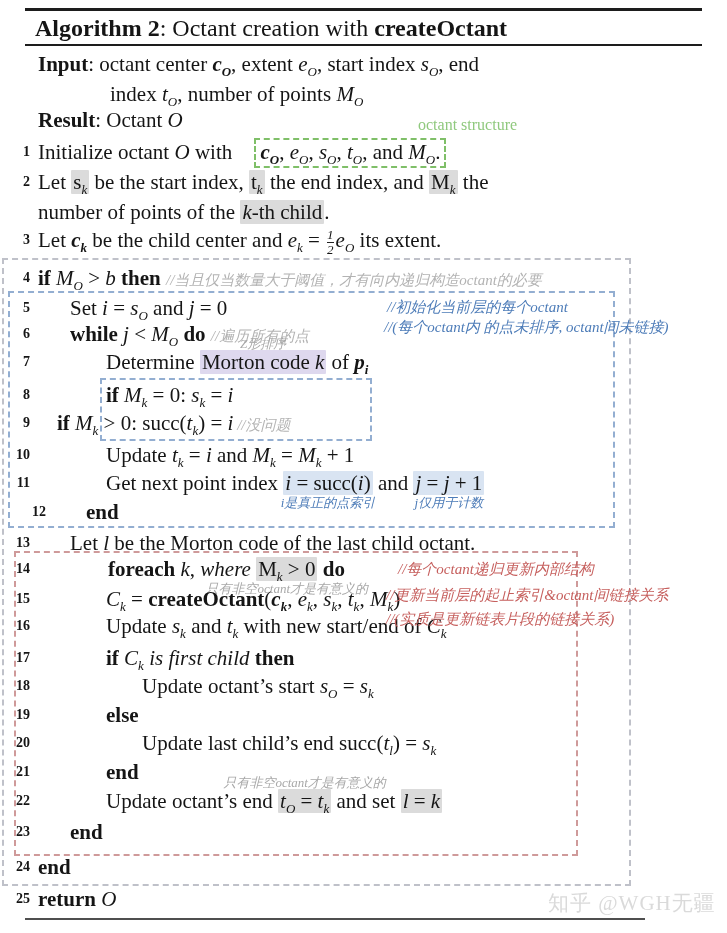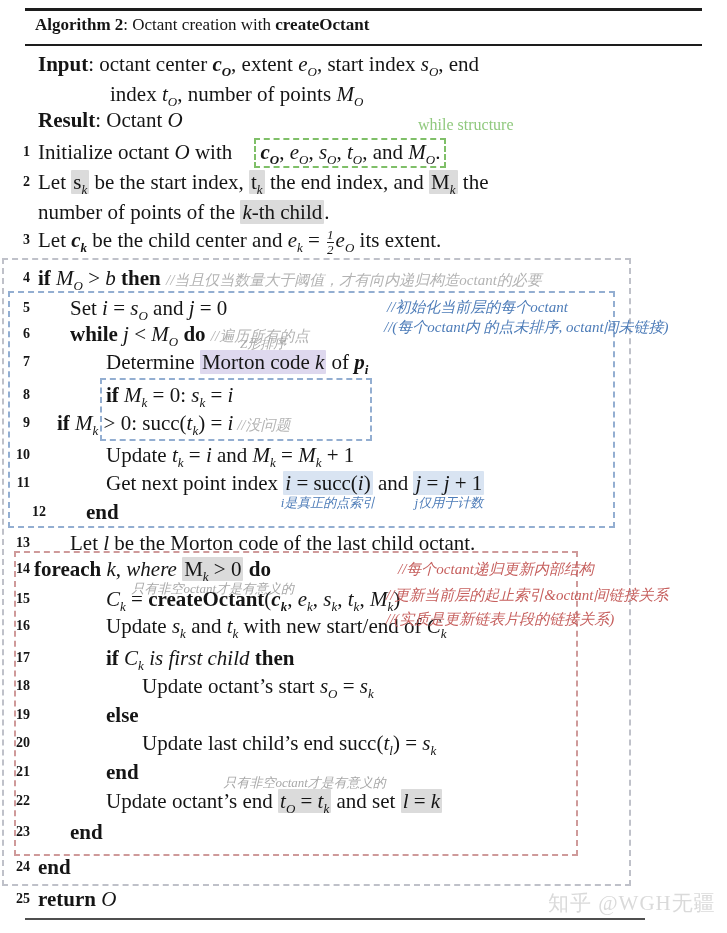--- a/index.html
+++ b/index.html
@@ -2,21 +2,21 @@
 <html><head>
 <meta charset="utf-8">
 <style>
   html,body{margin:0;padding:0;background:#fff;}
   .page{position:relative;width:727px;height:933px;background:#fff;overflow:hidden;
         font-family:"Liberation Serif","DejaVu Serif",serif;color:#151515;}
   .rule{position:absolute;background:#1d1d1d;}
   .rule-top{left:25px;top:8px;width:677px;height:3px;}
   .rule-mid{left:25px;top:44px;width:677px;height:2px;}
   .rule-bottom{left:25px;top:918px;width:620px;height:2px;background:#4f4f4f;}
-  .title{position:absolute;left:35px;top:15px;font-size:17px;white-space:nowrap;}
+  .title{position:absolute;left:35px;top:15px;font-size:24px;white-space:nowrap;}
   .b{font-weight:bold;}
   .it{font-style:italic;}
   .m{font-style:italic;}
   .mb{font-style:italic;font-weight:bold;}
   .r{font-style:normal;}
   sub{font-size:13px;font-style:italic;line-height:0;}
   .row{position:absolute;left:0;width:727px;height:26px;font-size:21px;white-space:nowrap;z-index:2;}
   .num{position:absolute;left:2px;width:28px;text-align:right;font-size:14px;font-weight:bold;top:4px;font-style:normal;}
   .content{display:inline-block;}
   .hl{position:relative;padding:0 2px;border-radius:1px;}
@@ -75,35 +75,35 @@
       <div class="row" style="top: 266px;"><span class="num">4</span><span class="content" style="margin-left: 38px;"><span class="b">if </span><span class="m">M<sub>O</sub></span> &gt; <span class="m">b</span><span class="b"> then </span><span class="cm cm-gray">//当且仅当数量大于阈值，才有向内递归构造octant的必要</span></span></div>
       <div class="row" style="top: 296px;"><span class="num">5</span><span class="content" style="margin-left: 70px;">Set <span class="m">i</span> = <span class="m">s<sub>O</sub></span> and <span class="m">j</span> = 0</span></div>
       <div class="row" style="top: 322px;"><span class="num">6</span><span class="content" style="margin-left: 70px;"><span class="b">while </span><span class="m">j</span> &lt; <span class="m">M<sub>O</sub></span><span class="b"> do </span><span class="cm cm-gray">//遍历所有的点</span></span></div>
       <div class="row" style="top: 350px;"><span class="num">7</span><span class="content" style="margin-left: 106px;">Determine <span class="hl hl-purple">Morton code <span class="m">k</span><span class="lbl lbl-above lbl-gray">Z形排序</span></span> of <span class="mb">p<sub>i</sub></span></span></div>
       <div class="row" style="top: 383px;"><span class="num">8</span><span class="content" style="margin-left: 106px;"><span class="b">if </span><span class="m">M<sub>k</sub></span> = 0: <span class="m">s<sub>k</sub></span> = <span class="m">i</span></span></div>
       <div class="row" style="top: 411px;"><span class="num">9</span><span class="content" style="margin-left: 57px;"><span class="b">if </span><span class="m">M<sub>k</sub></span> &gt; 0: succ(<span class="m">t<sub>k</sub></span>) = <span class="m">i</span><span class="cm cm-gray"> //没问题</span></span></div>
       <div class="row" style="top: 443px;"><span class="num">10</span><span class="content" style="margin-left: 106px;">Update <span class="m">t<sub>k</sub></span> = <span class="m">i</span> and <span class="m">M<sub>k</sub></span> = <span class="m">M<sub>k</sub></span> + 1</span></div>
       <div class="row" style="top: 471px;"><span class="num">11</span><span class="content" style="margin-left: 106px;">Get next point index <span class="hl hl-blue"><span class="m">i</span> = succ(<span class="m">i</span>)<span class="lbl lbl-below lbl-blue">i是真正的点索引</span></span> and <span class="hl hl-blue"><span class="m">j</span> = <span class="m">j</span> + 1<span class="lbl lbl-below lbl-blue">j仅用于计数</span></span></span></div>
       <div class="row" style="top: 500px; margin-left: 16px;"><span class="num">12</span><span class="content" style="margin-left: 70px;"><span class="b">end</span></span></div>
       <div class="row" style="top: 531px;"><span class="num">13</span><span class="content" style="margin-left: 70px;">Let <span class="m">l</span> be the Morton code of the last child octant.</span></div>
-      <div class="row" style="top: 557px;"><span class="num">14</span><span class="content" style="margin-left: 34px;"><span class="b">foreach </span><span class="m">k</span>, <span class="it">where </span><span class="hl hl-gray"><span class="r">M<sub>k</sub></span> &gt; 0<span class="lbl lbl-below lbl-gray">只有非空octant才是有意义的</span></span><span class="b"> do</span></span></div>
+      <div class="row" style="top: 557px;"><span class="num">14</span><span class="content" style="margin-left: 108px;"><span class="b">foreach </span><span class="m">k</span>, <span class="it">where </span><span class="hl hl-gray"><span class="r">M<sub>k</sub></span> &gt; 0<span class="lbl lbl-below lbl-gray">只有非空octant才是有意义的</span></span><span class="b"> do</span></span></div>
       <div class="row" style="top: 587px;"><span class="num">15</span><span class="content" style="margin-left: 106px;"><span class="m">C<sub>k</sub></span> = <span class="b">createOctant</span>(<span class="mb">c<sub>k</sub></span>, <span class="m">e<sub>k</sub></span>, <span class="m">s<sub>k</sub></span>, <span class="m">t<sub>k</sub></span>, <span class="m">M<sub>k</sub></span>)</span></div>
       <div class="row" style="top: 614px;"><span class="num">16</span><span class="content" style="margin-left: 106px;">Update <span class="m">s<sub>k</sub></span> and <span class="m">t<sub>k</sub></span> with new start/end of <span class="m">C<sub>k</sub></span></span></div>
       <div class="row" style="top: 646px;"><span class="num">17</span><span class="content" style="margin-left: 106px;"><span class="b">if </span><span class="m">C<sub>k</sub></span><span class="it"> is first child</span><span class="b"> then</span></span></div>
       <div class="row" style="top: 674px;"><span class="num">18</span><span class="content" style="margin-left: 142px;">Update octant’s start <span class="m">s<sub>O</sub></span> = <span class="m">s<sub>k</sub></span></span></div>
       <div class="row" style="top: 703px;"><span class="num">19</span><span class="content" style="margin-left: 106px;"><span class="b">else</span></span></div>
       <div class="row" style="top: 731px;"><span class="num">20</span><span class="content" style="margin-left: 142px;">Update last child’s end succ(<span class="m">t<sub>l</sub></span>) = <span class="m">s<sub>k</sub></span></span></div>
       <div class="row" style="top: 760px;"><span class="num">21</span><span class="content" style="margin-left: 106px;"><span class="b">end</span></span></div>
       <div class="row" style="top: 789px;"><span class="num">22</span><span class="content" style="margin-left: 106px;">Update octant’s end <span class="hl hl-gray"><span class="m">t<sub>O</sub></span> = <span class="m">t<sub>k</sub></span><span class="lbl lbl-above lbl-gray">只有非空octant才是有意义的</span></span> and set <span class="hl hl-gray"><span class="m">l</span> = <span class="m">k</span></span></span></div>
       <div class="row" style="top: 820px;"><span class="num">23</span><span class="content" style="margin-left: 70px;"><span class="b">end</span></span></div>
       <div class="row" style="top: 855px;"><span class="num">24</span><span class="content" style="margin-left: 38px;"><span class="b">end</span></span></div>
       <div class="row" style="top: 887px;"><span class="num">25</span><span class="content" style="margin-left: 38px;"><span class="b">return </span><span class="m">O</span></span></div>
     </div>
 
-  <div class="fnote" id="note-green">while structure</div>
+  <div class="fnote" id="note-green">octant structure</div>
   <div class="fnote" id="note-blue2">//(每个octant内 的点未排序, octant间未链接)</div>
   <div class="fnote" id="note-blue1">//初始化当前层的每个octant</div>
   <div class="fnote" id="note-red1">//每个octant递归更新内部结构</div>
   <div class="fnote" id="note-red2">//更新当前层的起止索引&amp;octant间链接关系</div>
   <div class="fnote" id="note-red3">//(实质是更新链表片段的链接关系)</div>
 
   <div id="watermark">知乎 @WGH无疆</div>
   <div class="rule rule-bottom"></div>
 </div>
 

